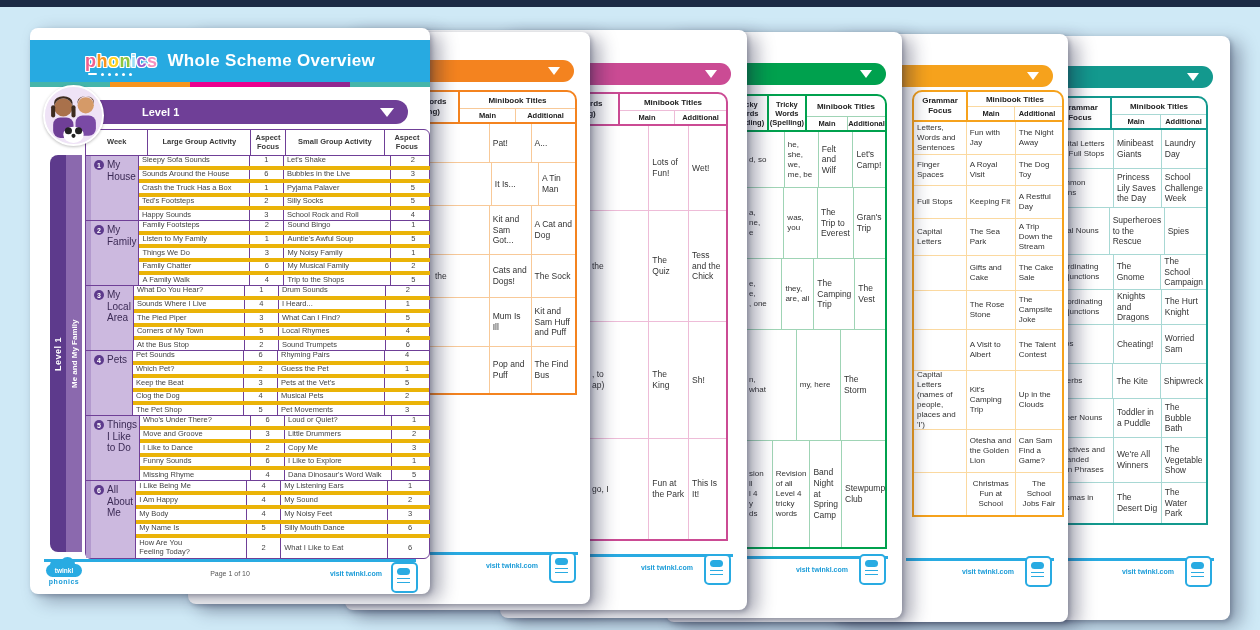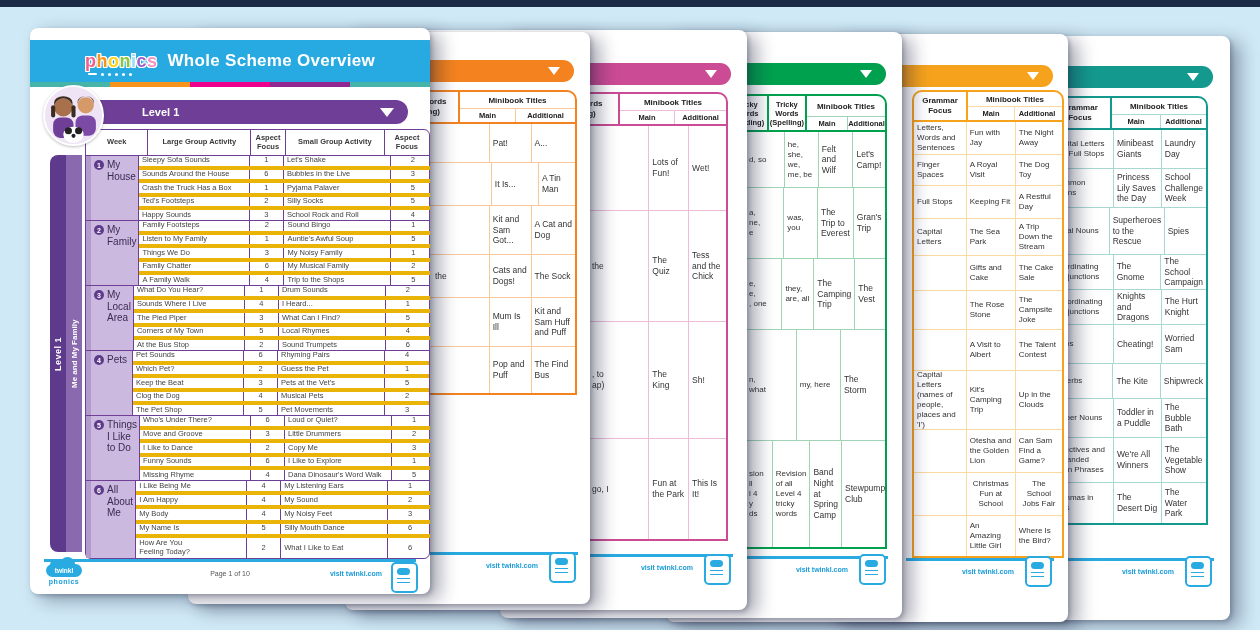--- a/index.html
+++ b/index.html
@@ -706,25 +706,20 @@
         <div class="brow" style="height: 42px;">
           <div class="bcell c0"></div>
           <div class="bcell c1">Otesha and the Golden Lion</div>
           <div class="bcell c2">Can Sam Find a Game?</div>
         </div>
         <div class="brow" style="height: 42px; text-align: center;">
           <div class="bcell c0"></div>
           <div class="bcell c1">Christmas Fun at School</div>
           <div class="bcell c2">The School Jobs Fair</div>
         </div>
-        <div class="brow" style="height: 40px;">
-          <div class="bcell c0"></div>
-          <div class="bcell c1">An Amazing Little Girl</div>
-          <div class="bcell c2">Where Is the Bird?</div>
-        </div>
       </div>
   </div>
   <div class="pfoot-line"></div>
   <span class="pvisit">visit twinkl.com</span>
   <span class="tbadge"></span>
 </div>
 
 <div class="page back" id="bp6" style="--ac: #13998e; --lt: #a8d8d4;">
   <div class="bbar">
       <span class="chev"></span>

